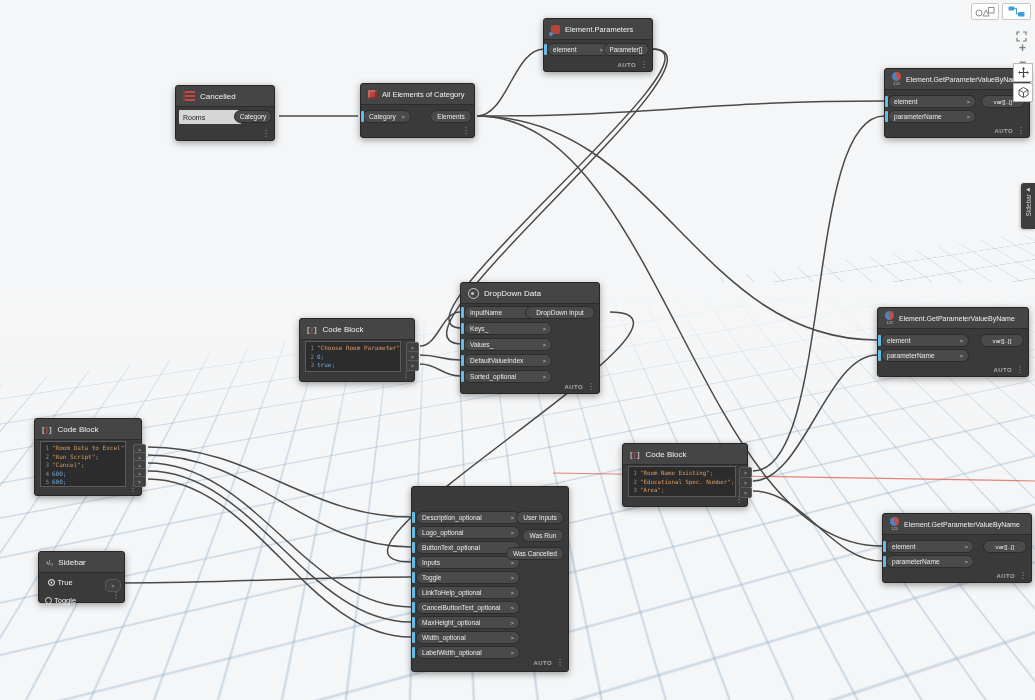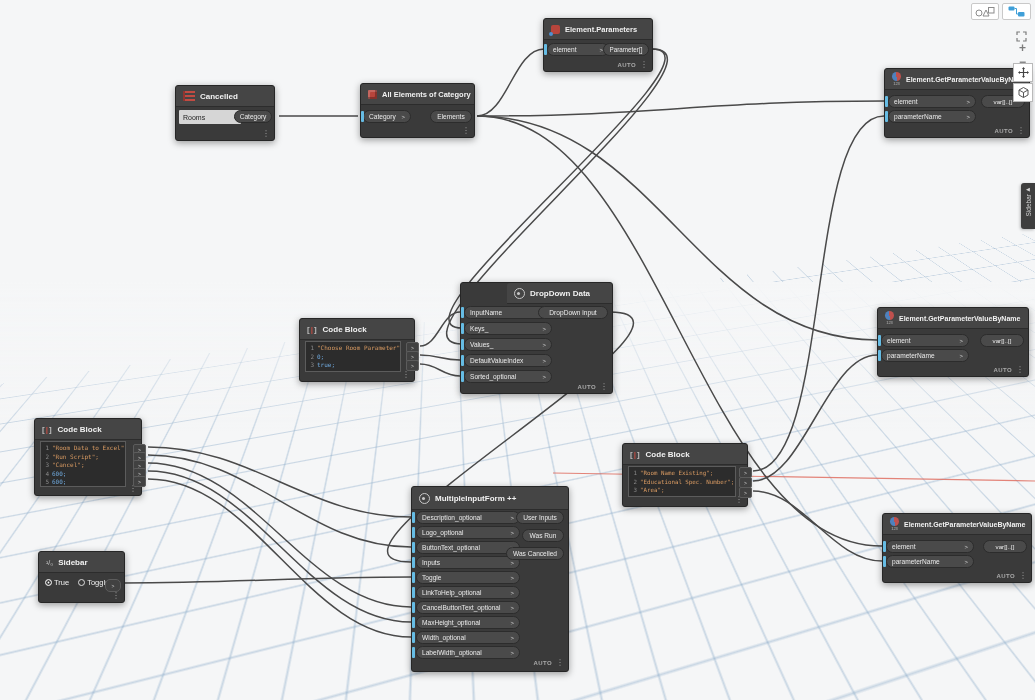--- a/index.html
+++ b/index.html
@@ -15,21 +15,21 @@
   .horizon{position:absolute;left:0;top:282px;width:100%;height:150px;
     background:linear-gradient(rgba(245,246,247,1) 0%, rgba(245,246,247,0) 100%);}
 
   .wires{position:absolute;left:0;top:0;z-index:2;}
 
   
   .node{position:absolute;z-index:3;background:#3a3a3a;border:1px solid #262626;border-radius:3px;
     box-shadow:0 2px 7px rgba(0,0,0,.38);box-sizing:border-box;}
   .nhead{height:20px;display:flex;align-items:center;gap:5px;padding:0 7px;background:#454545;
     border-bottom:1px solid #2c2c2c;border-radius:3px 3px 0 0;overflow:hidden;white-space:nowrap;}
-  .ntitle{font-size:8px;font-weight:bold;color:#f1f1f1;white-space:nowrap;}
+  .ntitle{font-size:8px;font-weight:normal;color:#f1f1f1;white-space:nowrap;}
   .ntitle.small{font-size:7px;}
   .prow{position:absolute;display:flex;align-items:center;}
   .pill{height:13px;background:#4a4a4a;border:1px solid #2c2c2c;border-radius:7px;display:flex;
     align-items:center;justify-content:space-between;padding:0 5px;color:#eaeaea;font-size:6.6px;
     box-sizing:border-box;white-space:nowrap;overflow:hidden;}
   .pill .chev{color:#cfcfcf;font-size:6px;margin-left:4px;flex:none;}
   .opill{justify-content:center;gap:0;}
   .cbar{position:absolute;left:0;width:3px;height:11px;background:#66bce4;border-radius:1px;z-index:4;}
   .nfoot{position:absolute;right:4px;bottom:2px;display:flex;gap:4px;align-items:center;}
   .auto{font-size:6px;color:#ababab;letter-spacing:.4px;font-weight:bold;}
@@ -45,21 +45,21 @@
   .num{color:#6fa8dc;}
   .stub{position:absolute;width:11px;height:9px;background:#414141;border:1px solid #5c5c5c;border-radius:2px;
     color:#cfcfcf;font-size:5px;display:flex;align-items:center;justify-content:center;z-index:4;}
 
   
   .dd-select{position:absolute;background:#d6d6d6;color:#1e1e1e;font-size:7px;height:14px;display:flex;
     align-items:center;justify-content:space-between;padding:0 4px;border-radius:1px;box-sizing:border-box;}
   .dd-caret{font-size:6px;color:#444;}
 
   
-  .radios{position:absolute;display:flex;align-items:center;gap:9px;color:#f0f0f0;font-size:7.5px;}
+  .radios{position:absolute;display:flex;align-items:center;gap:9px;color:#f0f0f0;font-size:7.5px;flex-direction:column;}
   .radio{display:flex;align-items:center;gap:2px;}
   .rdot{width:7px;height:7px;border:1px solid #dcdcdc;border-radius:50%;box-sizing:border-box;flex:none;}
   .rdot.sel{background:#fff;box-shadow:inset 0 0 0 1.6px #3a3a3a;}
 
   
   .hicon{flex:none;display:inline-block;}
   .ep-icon{width:9px;height:9px;background:#b7453c;border-radius:2px;position:relative;}
   .ep-icon i{position:absolute;left:-2px;bottom:-2px;width:4px;height:4px;border-radius:50%;background:#4f8fd0;}
   .cat-icon{width:10px;height:10px;background:
     repeating-linear-gradient(0deg,#c14b42 0 2px,transparent 2px 4px);border-left:2px solid #8f3530;}
@@ -279,21 +279,21 @@
         <div class="pill opill" style="width:44px;font-size:6.2px;">
           <span>var[]..[]</span>
         </div>
       </div>
     <div class="nfoot">
         <span class="auto">AUTO</span>
         <span class="dots">⋮</span>
       </div>
   </div>
 
-  <div class="node" style="left:460px;top:282px;width:153px;height:112px;padding-left:46px;">
+  <div class="node" style="left:460px;top:282px;width:140px;height:112px;">
     <div class="nhead">
       <span class="hicon pkg-icon">
           <i></i>
         </span>
       <span class="ntitle">DropDown Data</span>
     </div>
     <span class="cbar" style="top:24px;"></span>
     <span class="cbar" style="top:40px;"></span>
     <span class="cbar" style="top:56px;"></span>
     <span class="cbar" style="top:72px;"></span>
@@ -446,26 +446,20 @@
       </div>
     <div class="stub" style="right:-5px;top:43px;">
         <span>&gt;</span>
       </div>
     <div class="nfoot">
         <span class="dots">⋮</span>
       </div>
   </div>
 
   <div class="node" style="left:411px;top:486px;width:158px;height:186px;">
-    <div class="nhead" style="height:22px;">
-      <span class="hicon pkg-icon">
-          <i></i>
-        </span>
-      <span class="ntitle">MultipleInputForm ++</span>
-    </div>
     <span class="cbar" style="top:25px;"></span>
     <span class="cbar" style="top:40px;"></span>
     <span class="cbar" style="top:55px;"></span>
     <span class="cbar" style="top:70px;"></span>
     <span class="cbar" style="top:85px;"></span>
     <span class="cbar" style="top:100px;"></span>
     <span class="cbar" style="top:115px;"></span>
     <span class="cbar" style="top:130px;"></span>
     <span class="cbar" style="top:145px;"></span>
     <span class="cbar" style="top:160px;"></span>

